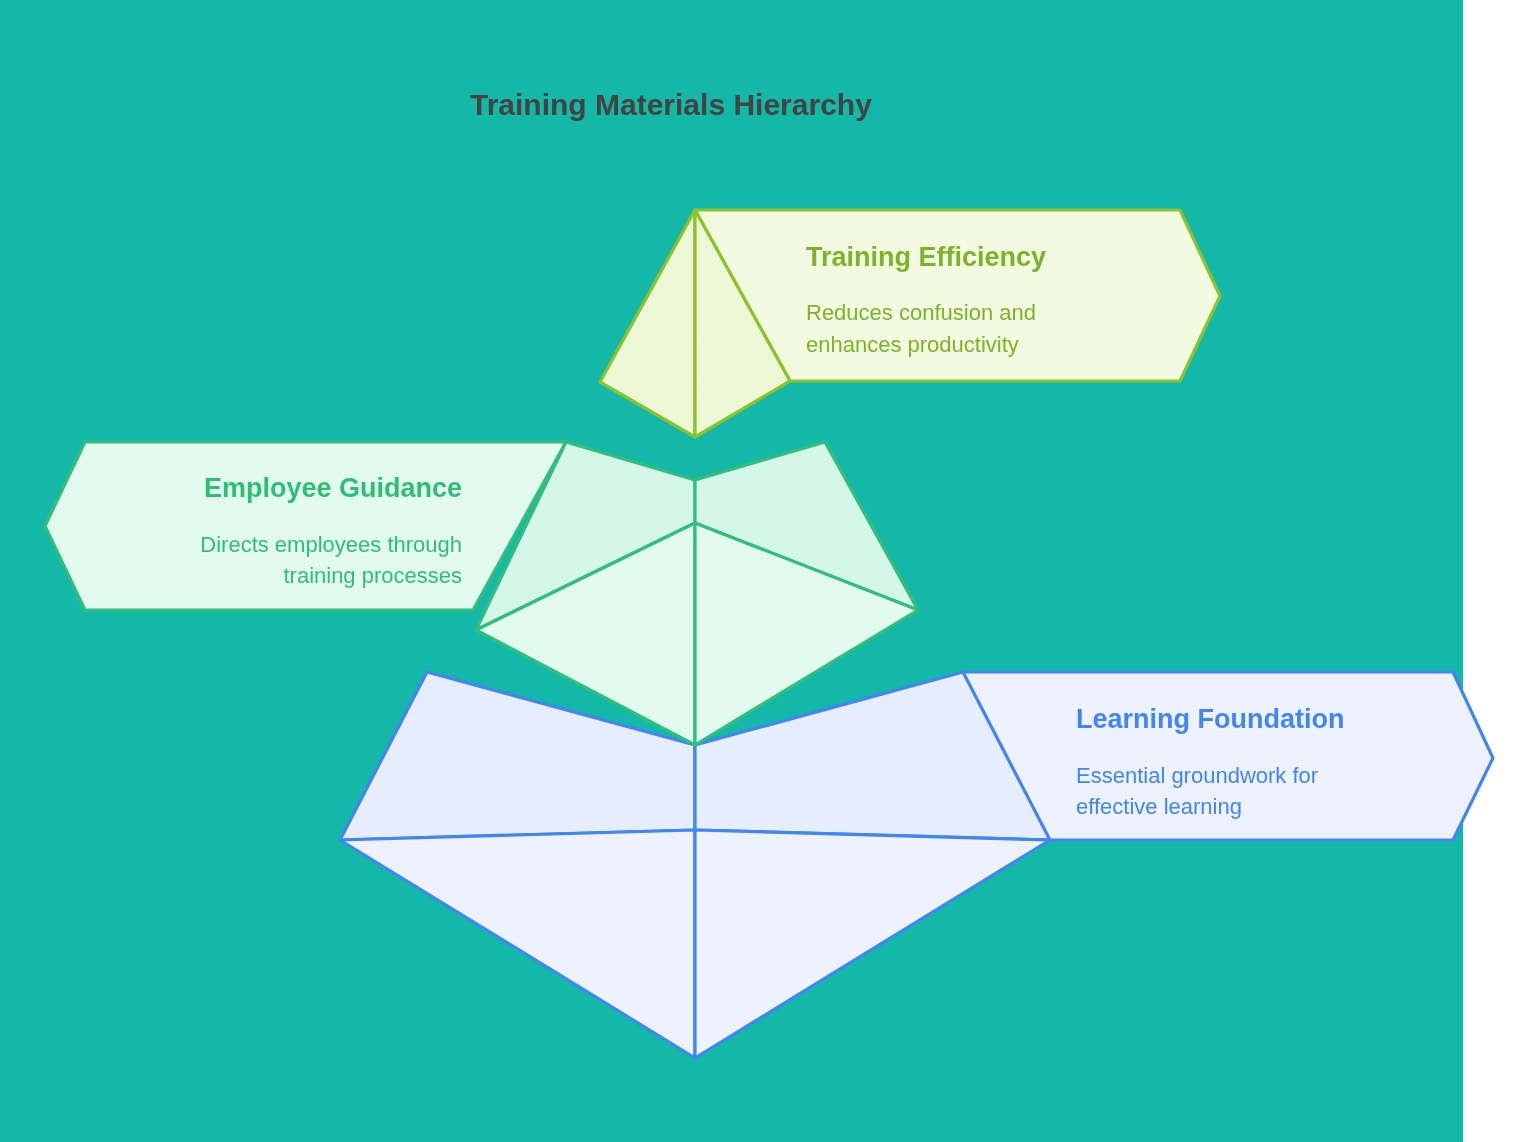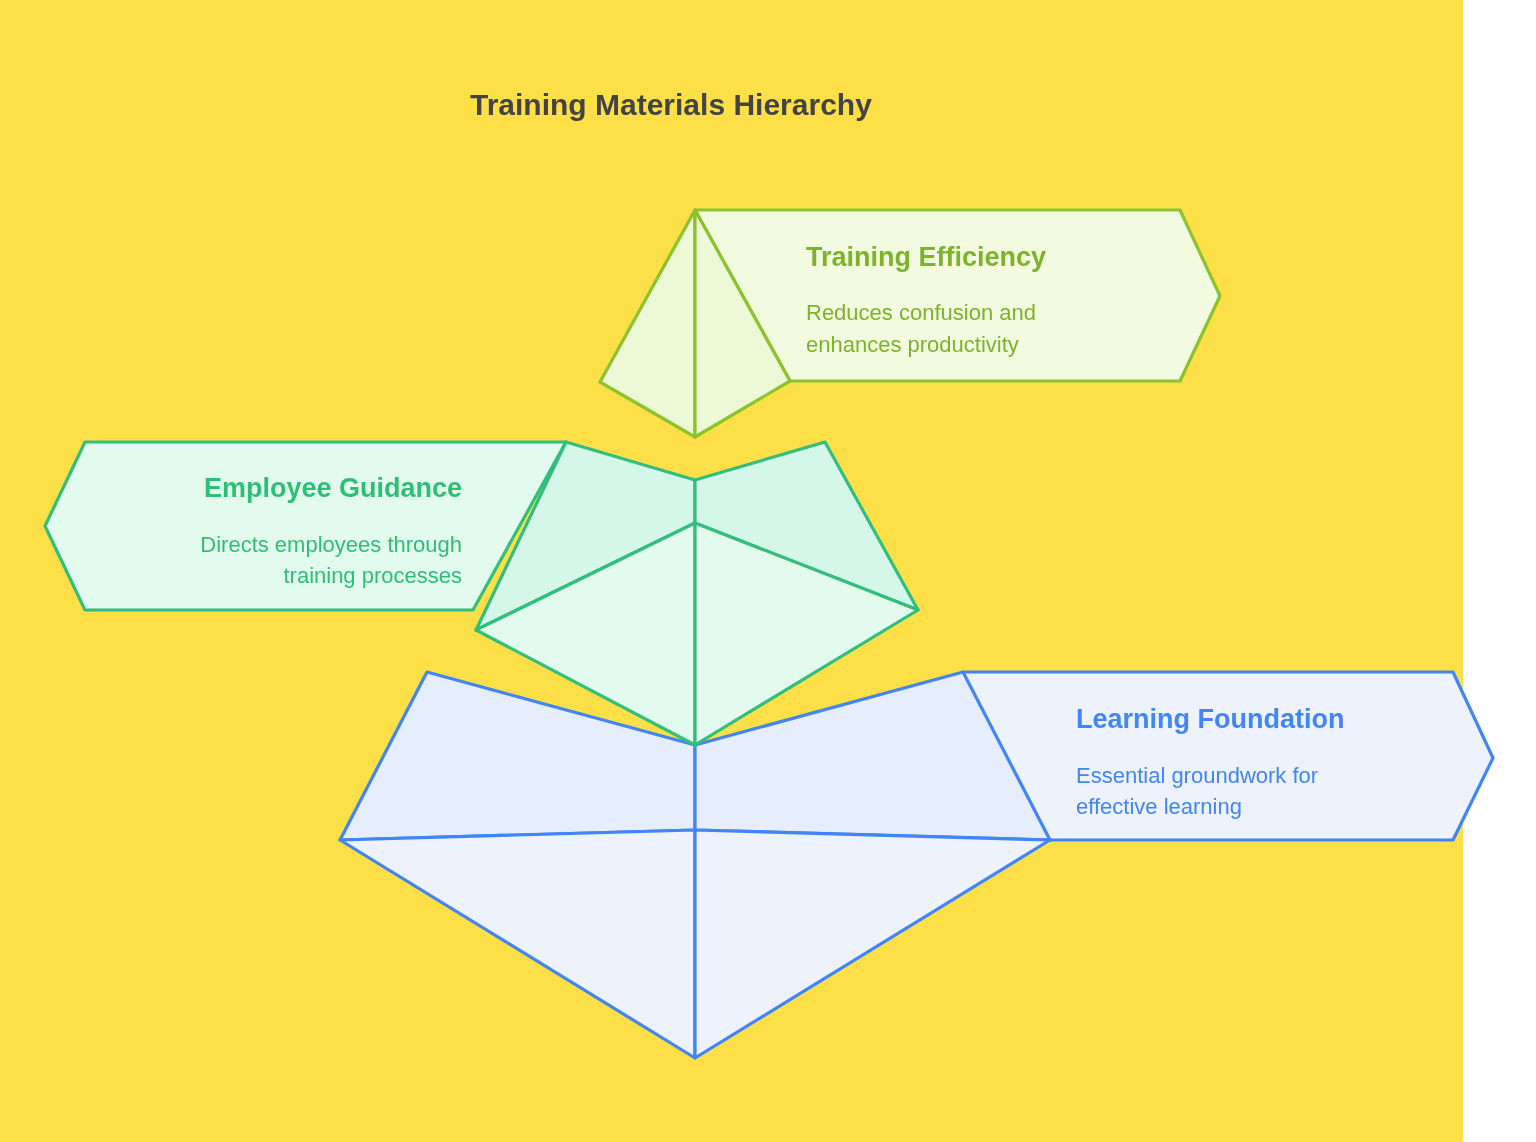--- a/index.html
+++ b/index.html
@@ -10,21 +10,21 @@
   body {
     width: 1536px;
     height: 1142px;
     font-family: "Liberation Sans", sans-serif;
     overflow: hidden;
   }
   #stage {
     position: relative;
     width: 1463px;
     height: 1142px;
-    background: #fde047;
+    background: #14b8a6;
   }
   svg.diagram {
     position: absolute;
     left: 0;
     top: 0;
     width: 1536px;
     height: 1142px;
     display: block;
   }
   .chart-title {

